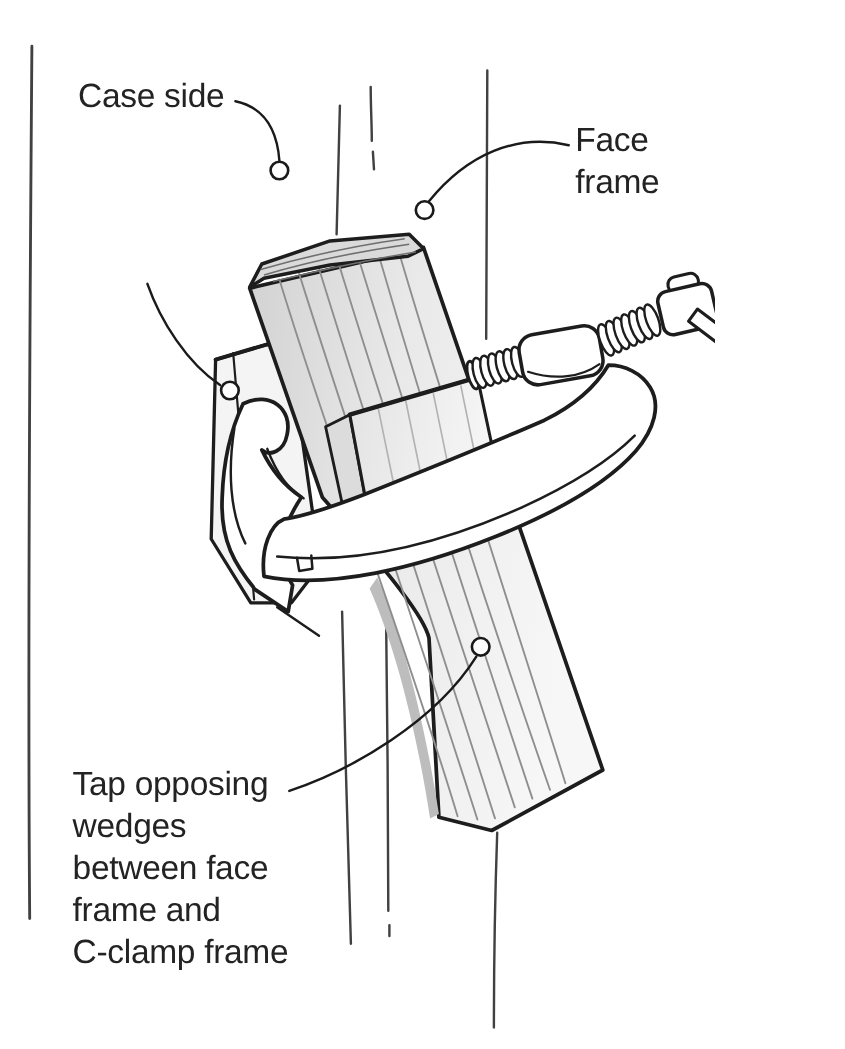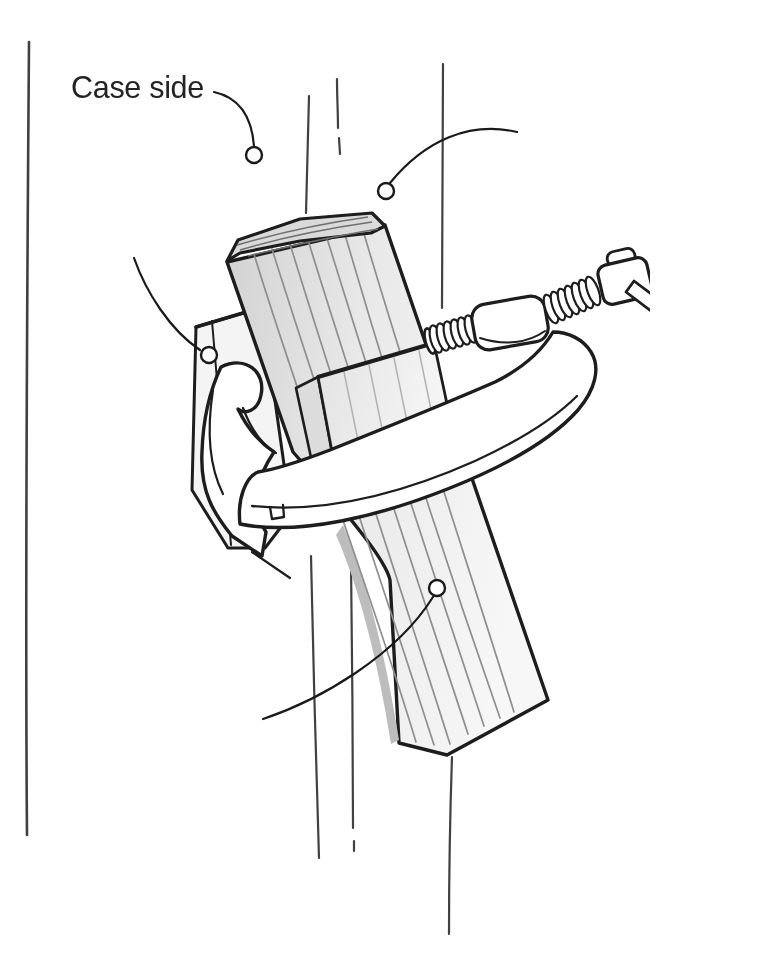--- a/index.html
+++ b/index.html
@@ -153,13 +153,19 @@
     <g fill="#ffffff" stroke-width="2.4">
       <circle cx="254" cy="155" r="8"></circle>
       <circle cx="386" cy="191" r="8"></circle>
       <circle cx="209" cy="355" r="8"></circle>
       <circle cx="437" cy="588" r="8"></circle>
     </g>
   </g>
 </svg>
 
   <div class="callout" style="left:71px;top:68px;">Case side</div>
+  <div class="callout" style="left:523px;top:108px;">Face frame</div>
+  <div class="callout" style="left:66px;top:694px;">Tap opposing
+wedges
+between face
+frame and
+C-clamp frame</div>
 </div>
 
 </body></html>

